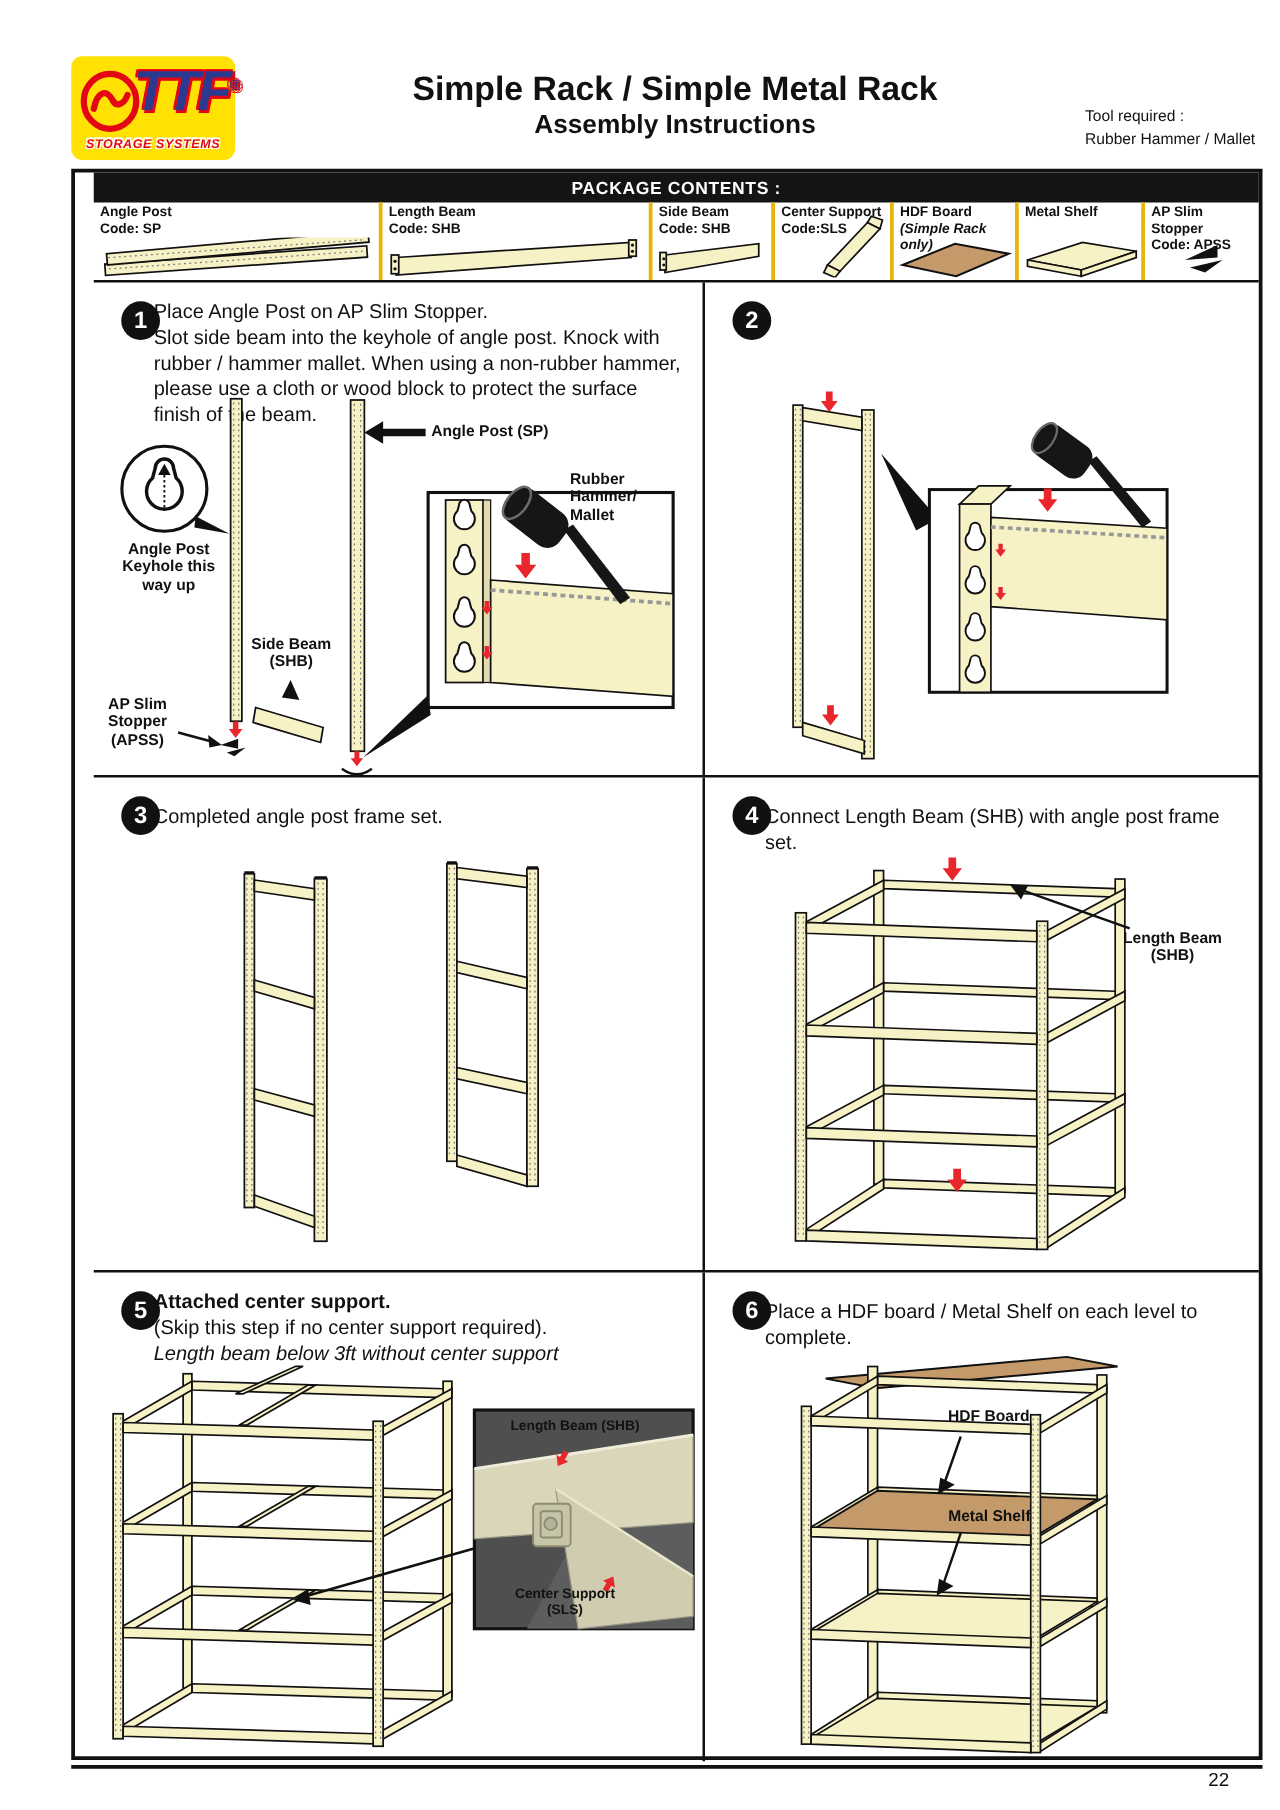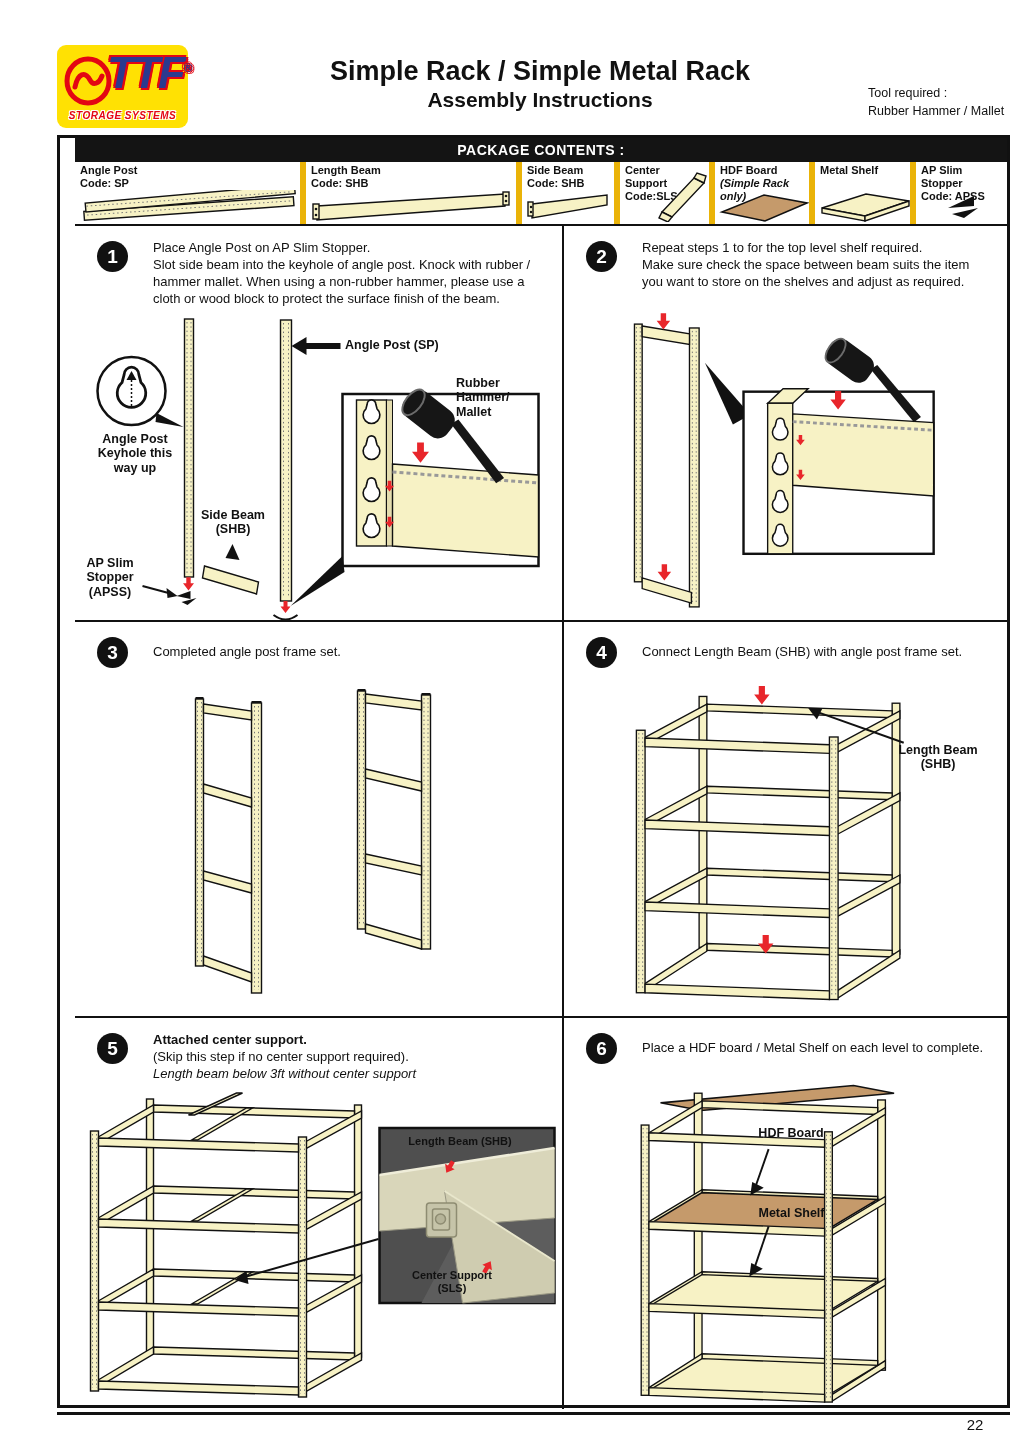--- a/index.html
+++ b/index.html
@@ -12,35 +12,35 @@
   .logo-tag{position:absolute;left:4px;right:4px;bottom:7px;color:#E30613;font-weight:bold;font-style:italic;font-size:10px;text-align:center;letter-spacing:.5px;
     text-shadow:1px 1px 0 #fff,-1px -1px 0 #fff,1px -1px 0 #fff,-1px 1px 0 #fff;}
   .title-wrap{position:absolute;left:240px;top:56px;width:600px;text-align:center;}
   .title-main{font-size:27px;font-weight:bold;line-height:1.15;}
   .title-sub{font-size:21px;font-weight:bold;line-height:1.2;}
   .tool-wrap{position:absolute;left:868px;top:84px;width:150px;font-size:12.5px;line-height:1.45;}
   
   .frame{position:absolute;left:57px;top:135px;width:953px;height:1273px;border:3px solid #111;box-sizing:border-box;display:flex;flex-direction:column;padding-left:15px;}
   .pkg-header{height:24px;background:#141414;color:#fff;font-weight:bold;font-size:14px;text-align:center;line-height:24px;letter-spacing:.5px;flex:0 0 auto;}
   .pkg-row{height:62px;display:flex;border-bottom:2px solid #111;flex:0 0 auto;}
-  .pkg-cell{border-right:6px solid #eab308;box-sizing:border-box;position:relative;padding:2px 5px;overflow:hidden;}
+  .pkg-cell{border-right:3px solid #eab308;box-sizing:border-box;position:relative;padding:2px 5px;overflow:hidden;}
   .pkg-cell:last-child{border-right:none;flex:1;}
   .pkg-name,.pkg-code{font-size:11px;font-weight:bold;line-height:1.2;}
   .pkg-code-italic{font-style:italic;}
   .pkg-icon{position:absolute;}
   
   .grid{flex:1;display:flex;flex-direction:column;}
   .row{display:flex;flex:0 0 auto;}
   .row-1,.row-2{border-bottom:2px solid #111;}
   .row-1{height:394px;}.row-2{height:394px;}.row-3{height:391px;}
   .cell{position:relative;box-sizing:border-box;}
   .c-left{width:489px;border-right:2px solid #111;}
   .c-right{flex:1;}
   .badge{position:absolute;left:22px;top:15px;width:31px;height:31px;border-radius:50%;background:#111;color:#fff;font-weight:bold;font-size:19px;text-align:center;line-height:31px;}
-  .step-text{position:absolute;left:78px;top:14px;right:14px;font-size:13px;line-height:1.3;}
+  .step-text{position:absolute;left:48px;top:14px;right:14px;font-size:16px;line-height:1.3;}
   .b{font-weight:bold;}
   .i{font-style:italic;}
   .diag{position:absolute;left:0;right:0;bottom:0;}
   .diag svg{position:absolute;left:0;top:0;width:100%;height:100%;}
   .dlabel{position:absolute;font-weight:bold;font-size:12.5px;line-height:1.15;text-align:center;}
   .dlabel.small{font-size:11px;}
   .dlabel.left{text-align:left;}
   
   .post{fill:#F7F2C5;stroke:#111;stroke-width:1.4;}
   .beam{fill:#F7F2C5;stroke:#111;stroke-width:1.4;}
@@ -222,24 +222,20 @@
             <div class="dlabel" style="left:10px;top:118px;width:100px">Angle Post Keyhole this way up</div>
             <div class="dlabel left" style="left:270px;top:24px;width:130px">Angle Post (SP)</div>
             <div class="dlabel left" style="left:381px;top:62px;width:82px">Rubber Hammer/ Mallet</div>
             <div class="dlabel" style="left:112px;top:194px;width:92px">Side Beam (SHB)</div>
             <div class="dlabel" style="left:2px;top:242px;width:66px">AP Slim Stopper (APSS)</div>
           </div>
         </div>
 
         <div class="cell c-right">
           <div class="badge">2</div>
-          <div class="step-text">
-            <div>Repeat steps 1 to for the top level shelf required.</div>
-            <div>Make sure check the space between beam suits the item you want to store on the shelves and adjust as required.</div>
-          </div>
           <div class="diag" style="height:309px">
             <svg viewBox="0 0 459 309">
               <rect class="post" x="73" y="8" width="8" height="267"></rect>
               <line class="perf" x1="75" y1="11" x2="75" y2="272"></line>
               <line class="perf" x1="79" y1="11" x2="79" y2="272"></line>
               <rect class="post" x="130" y="12" width="10" height="289"></rect>
               <line class="perf" x1="133" y1="15" x2="133" y2="298"></line>
               <line class="perf" x1="137" y1="15" x2="137" y2="298"></line>
               <polygon class="beam" points="81,10 130,18 130,29 81,21"></polygon>
               <polygon class="beam" points="81,271 132,286 132,297 81,282"></polygon>

